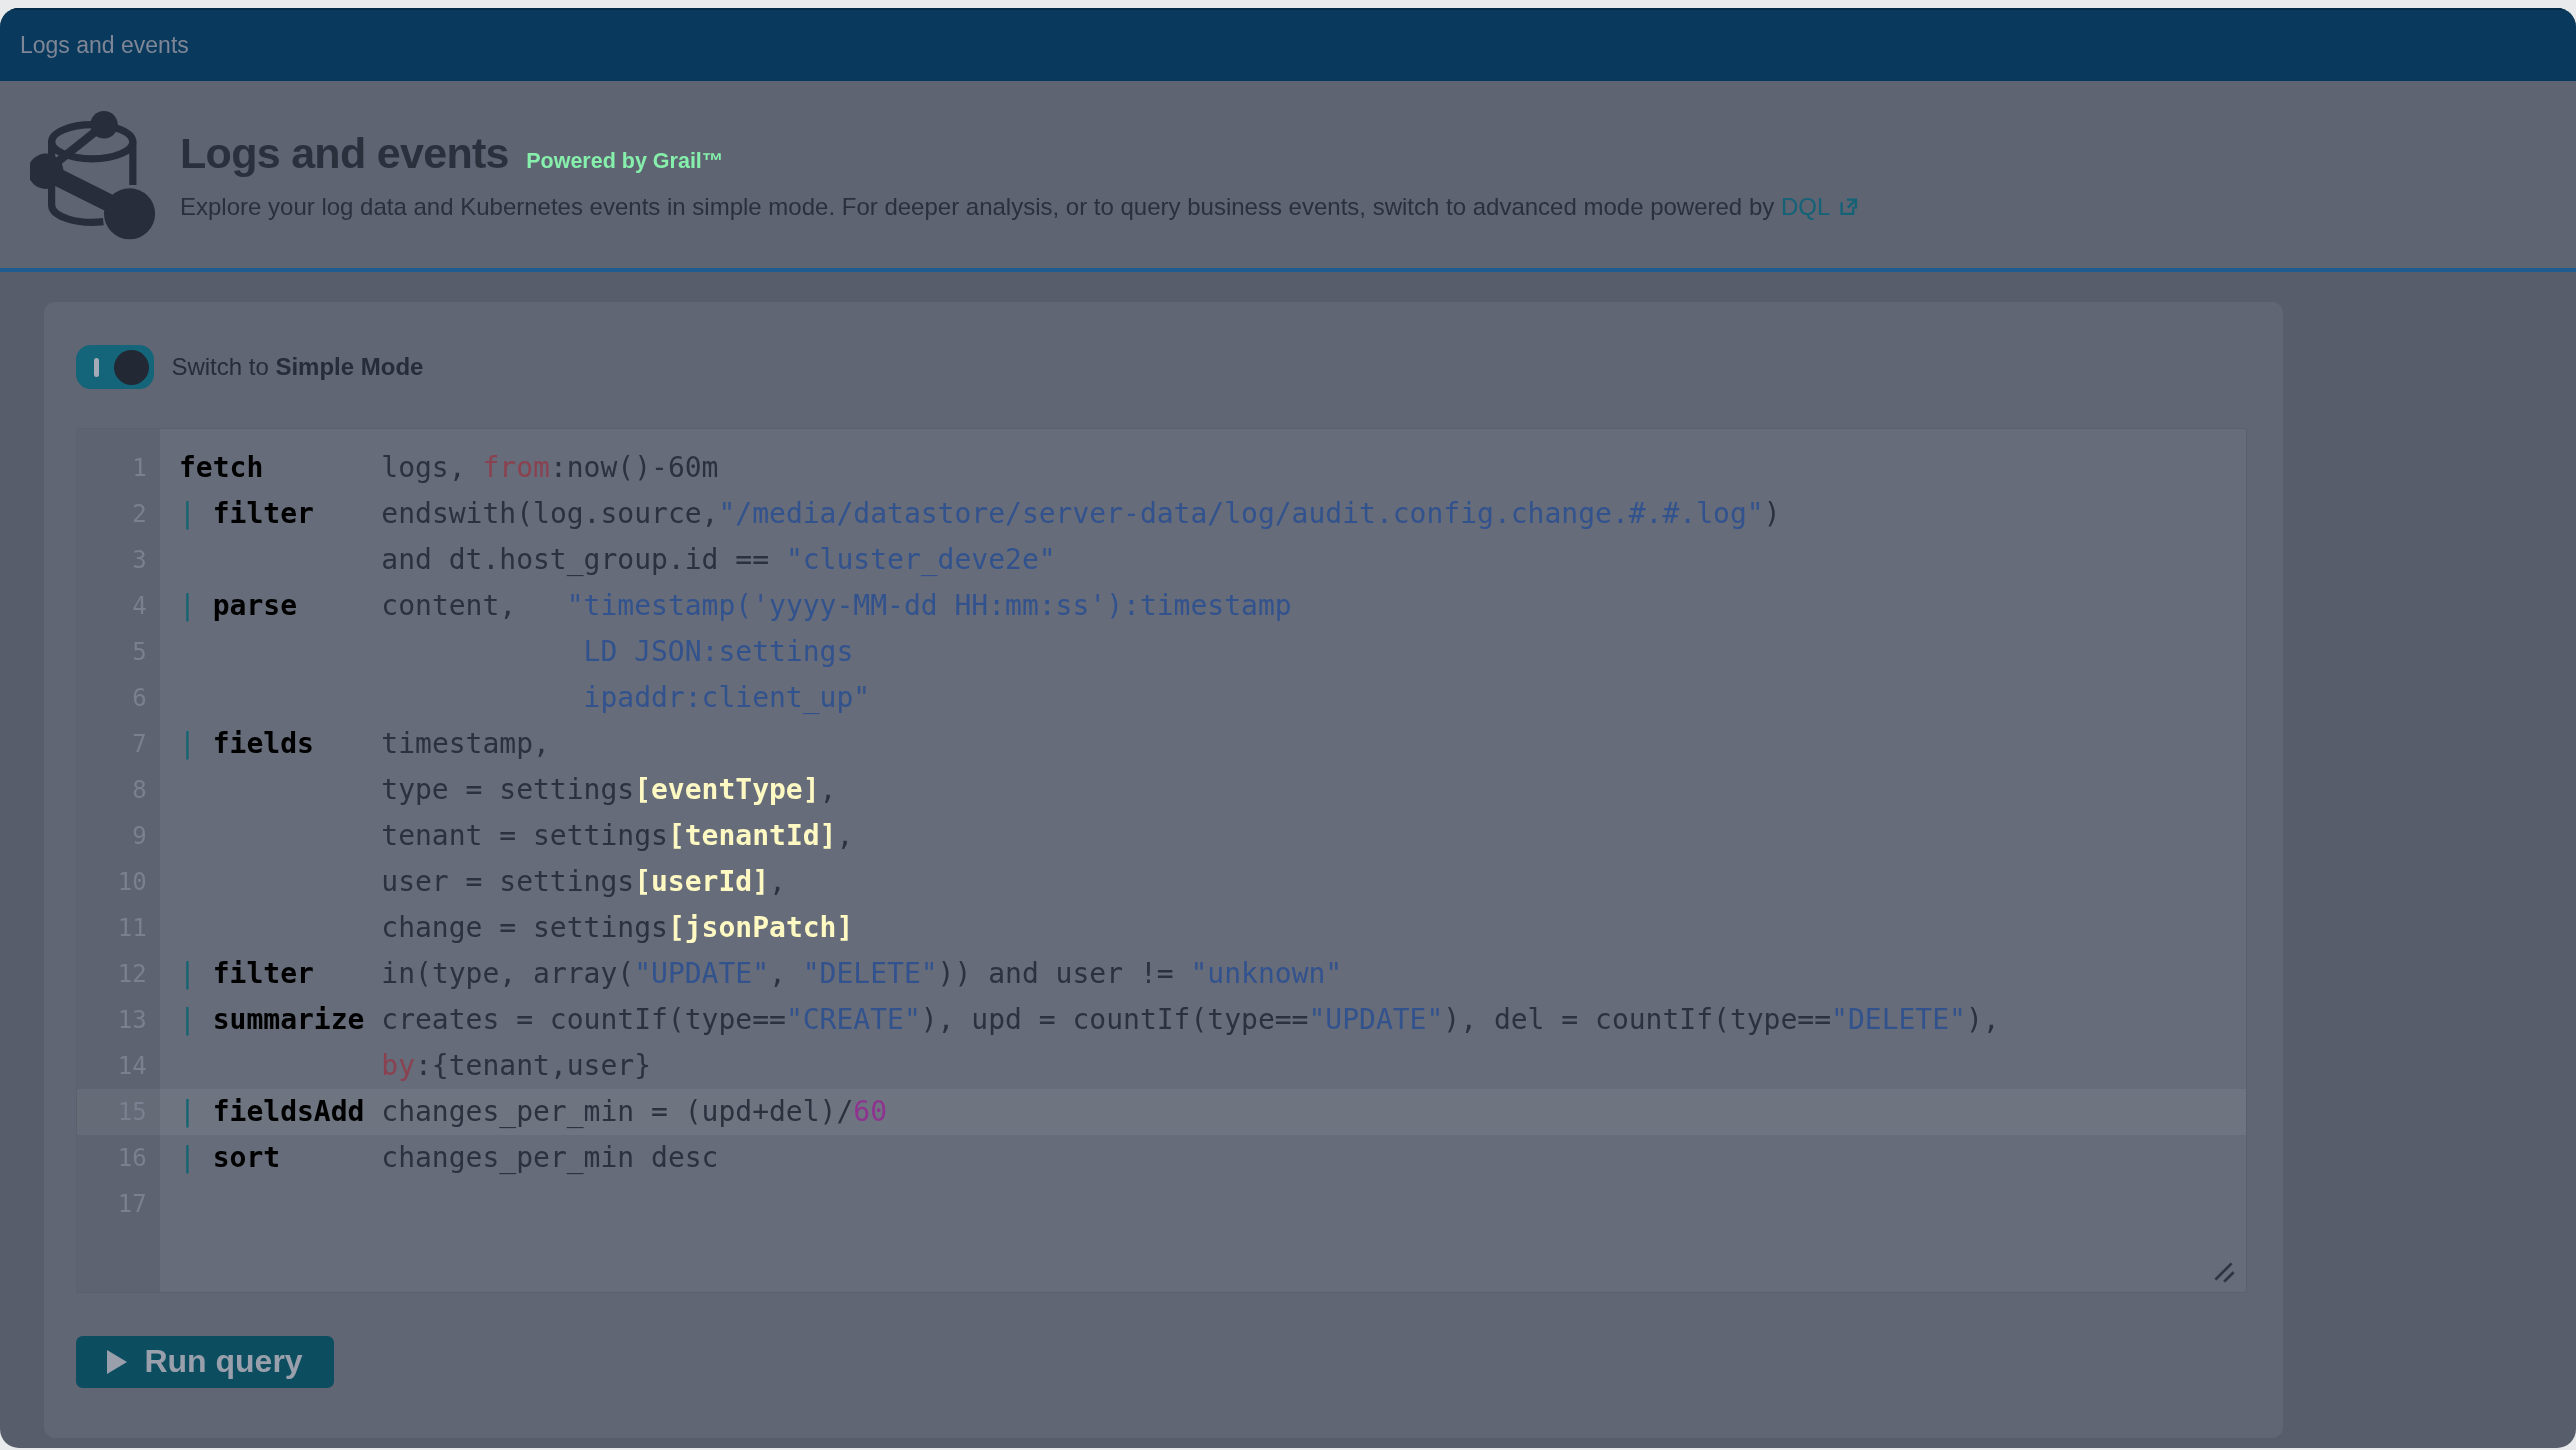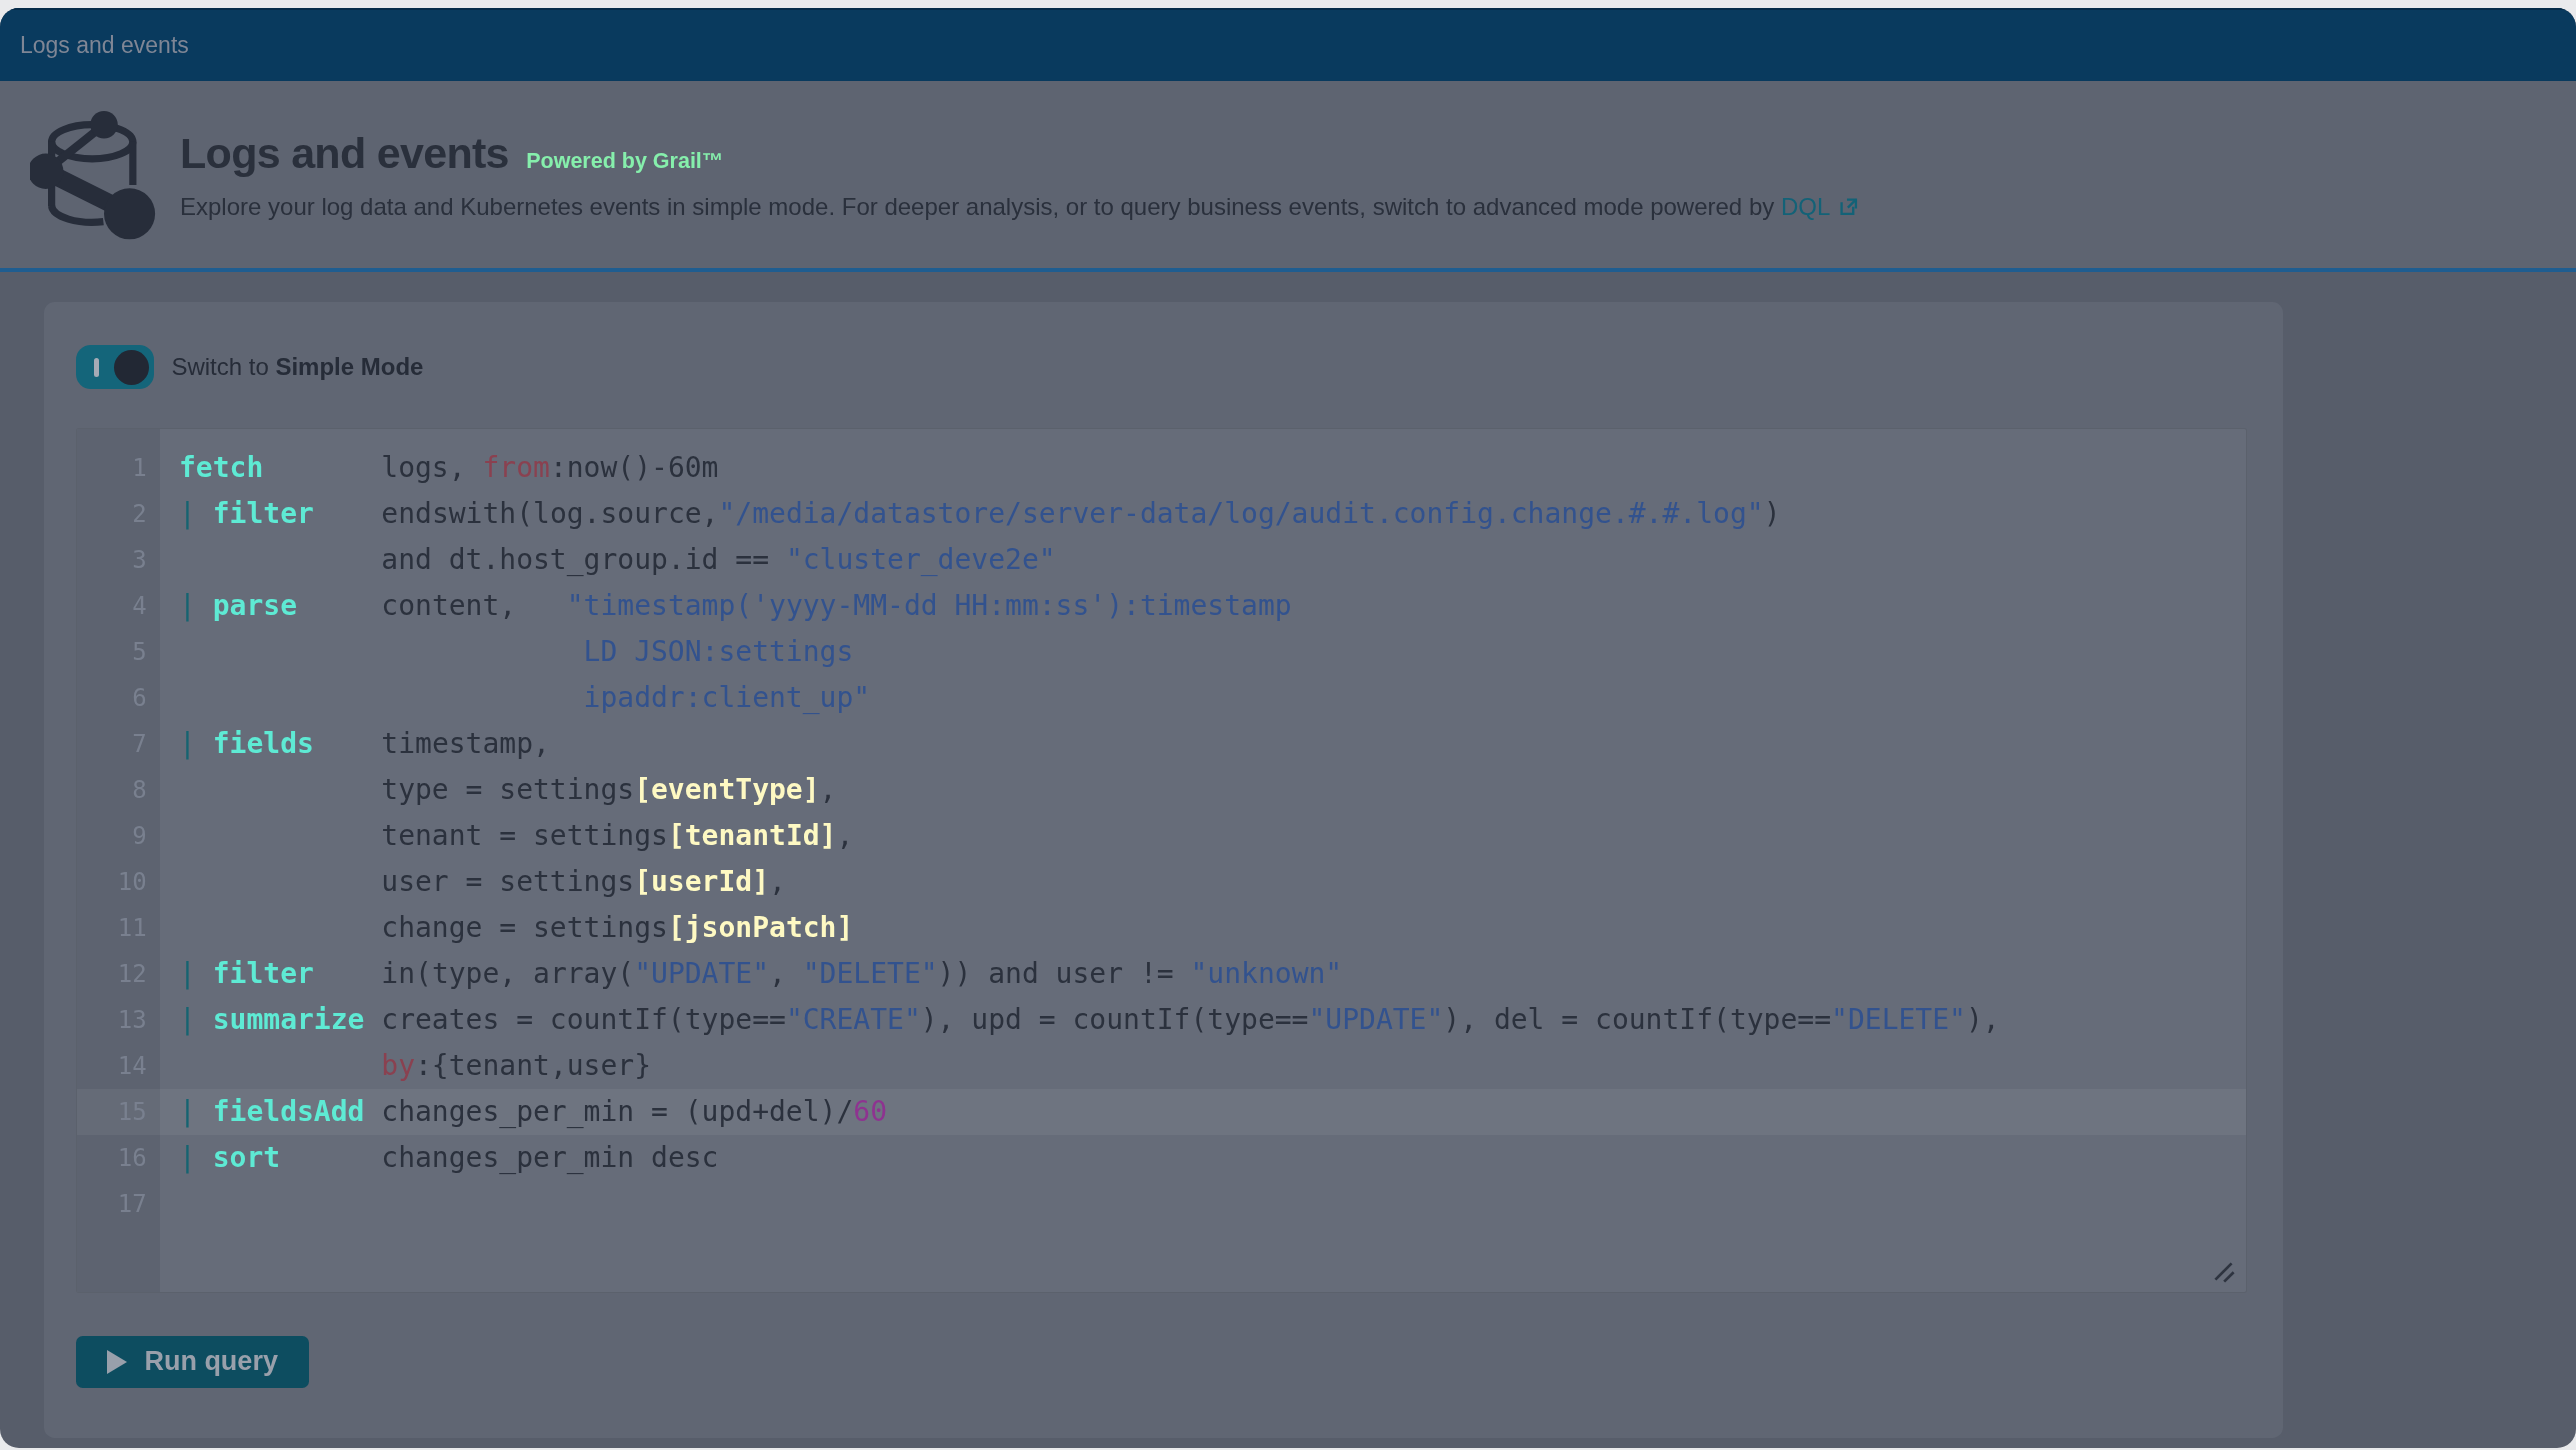--- a/index.html
+++ b/index.html
@@ -36,33 +36,33 @@
     border-radius:2.7px;position:relative;box-sizing:border-box;overflow:hidden;
     font-family:"DejaVu Sans Mono",monospace;}
   .gutter-bg{position:absolute;left:0;top:0;bottom:0;width:83px;background:#5d6370;}
   .lines{position:relative;padding-top:16px;}
   .line{display:flex;height:46px;line-height:46px;}
   .line.hl{background:rgba(255,255,255,.055);}
   .ln{width:83px;flex:0 0 auto;text-align:right;box-sizing:border-box;padding-right:13.4px;
     font-size:24px;color:#79808f;user-select:none;}
   .code{white-space:pre;font-size:28px;padding-left:19px;color:#2b313d;}
   .t-d{color:#2b313d;}
-  .t-k{color:#5eead4;font-weight:bold;}
+  .t-k{color:#000000;font-weight:bold;}
   .t-p{color:#156471;}
   .t-f{color:#fef9c3;font-weight:bold;}
   .t-s{color:#32528e;}
   .t-m{color:#8a4150;}
   .t-n{color:#8e3390;}
   .resize-handle{position:absolute;right:9.4px;bottom:6.7px;cursor:nwse-resize;}
   
   .run-btn{margin-top:43px;height:52px;display:inline-flex;align-items:center;gap:17.4px;
     padding:0 31px;background:#0d4d60;border:none;border-radius:6.7px;cursor:pointer;}
   .play-icon{width:0;height:0;border-top:12.7px solid transparent;border-bottom:12.7px solid transparent;
     border-left:20px solid #99a0ab;}
-  .run-label{font-size:27px;font-weight:bold;color:#99a0ab;font-family:"Liberation Sans",sans-serif;}
+  .run-label{font-size:32px;font-weight:bold;color:#99a0ab;font-family:"Liberation Sans",sans-serif;}
 </style>
 </head>
 <body>
 
 <div class="window">
 
   <div class="topbar">
     <span class="topbar-title">Logs and events</span>
   </div>
 

